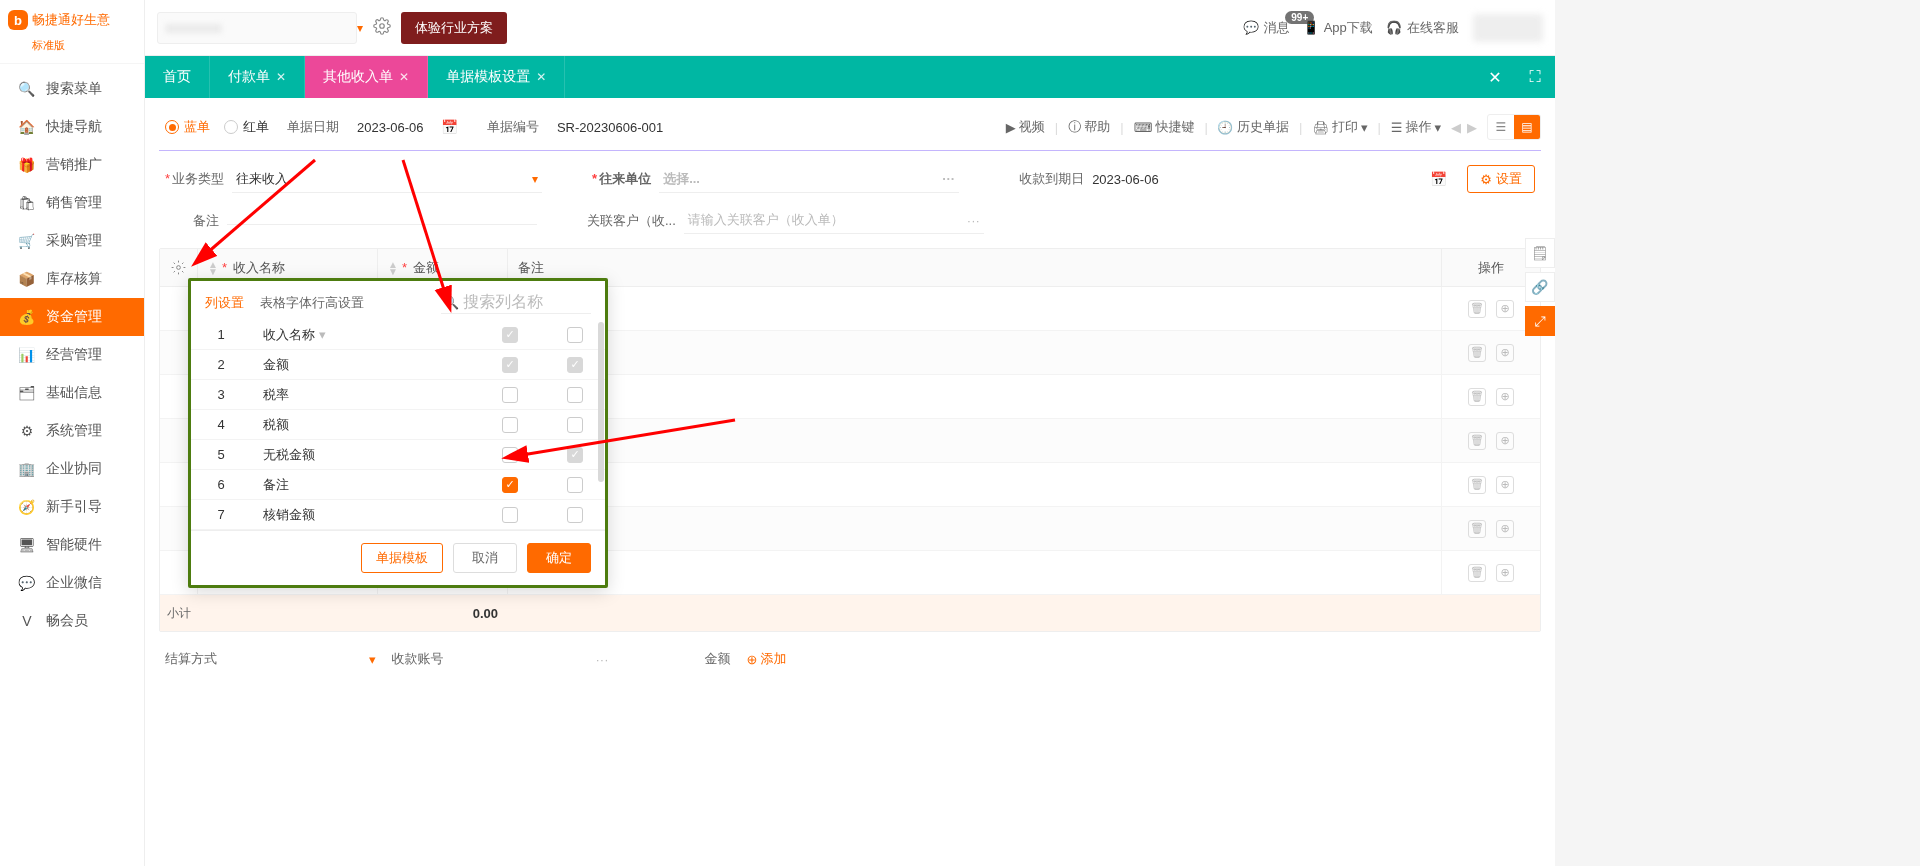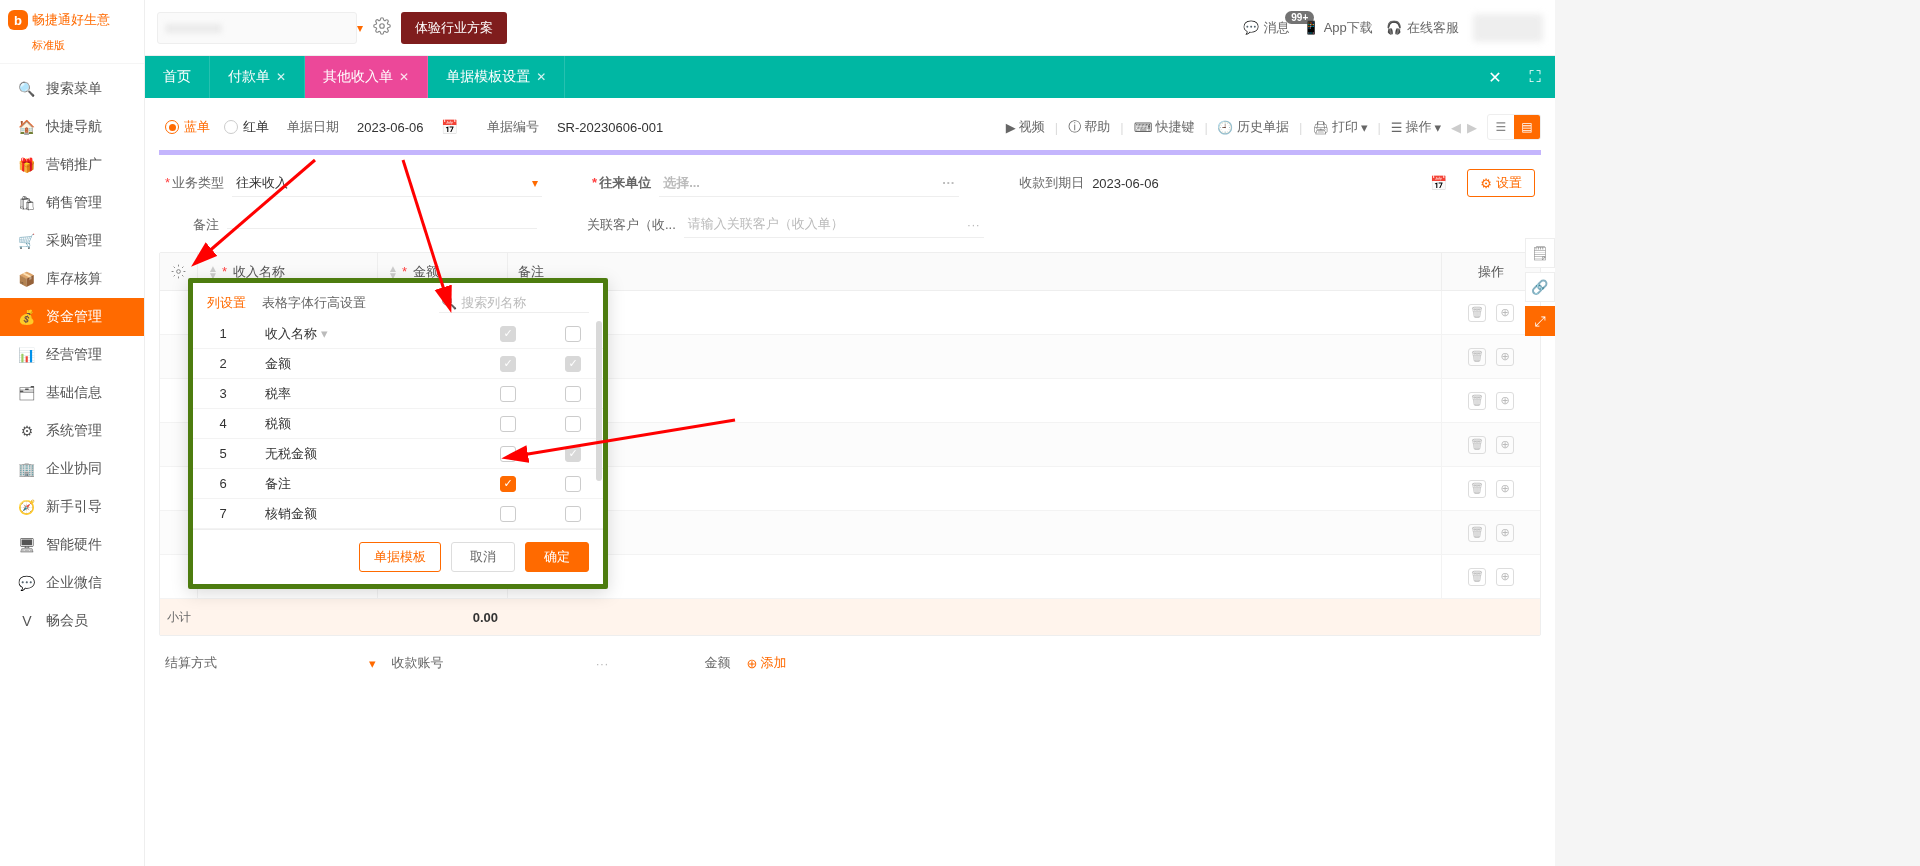--- a/index.html
+++ b/index.html
@@ -35,21 +35,21 @@
 
 .tabs-row{ height:42px; background:#00b7a3; display:flex; align-items:stretch;}
 .tab{ display:flex; align-items:center; gap:6px; padding:0 18px; color:#fff; font-size:14px; border-right:1px solid rgba(255,255,255,0.15); cursor:pointer;}
 .tab.active{ background:#ec4899;}
 .tab .close{ font-size:12px; opacity:.85;}
 .tabs-actions{ margin-left:auto; display:flex; align-items:center;}
 .tabs-actions .icon-btn{ width:40px; height:42px; display:flex; align-items:center; justify-content:center; color:#fff; cursor:pointer; font-size:16px;}
 
 
 .form-wrap{ padding:10px 14px; }
-.form-line1{ display:flex; align-items:center; gap:18px; padding:6px 0 10px 0; border-bottom:5px solid #c4b5fd;}
+.form-line1{ display:flex; align-items:center; gap:18px; padding:6px 0 10px 0; border-bottom:1px solid #c4b5fd;}
 .radio-group{ display:flex; align-items:center; gap:14px; padding-left:6px;}
 .radio{ display:flex; align-items:center; gap:5px; font-size:13px; cursor:pointer;}
 .radio .dot{ width:14px; height:14px; border-radius:50%; border:1.5px solid #ccc; display:inline-flex; align-items:center; justify-content:center;}
 .radio.sel .dot{ border-color:#ff6a00;}
 .radio.sel .dot::after{ content:""; width:7px; height:7px; border-radius:50%; background:#ff6a00;}
 .radio.sel{ color:#ff6a00;}
 .fld-label{ color:#666; font-size:13px;}
 .fld-val{ color:#333; font-size:13px;}
 .cal-icon{ color:#ff6a00; font-size:14px;}
 .action-strip{ margin-left:auto; display:flex; align-items:center; gap:10px; color:#666; font-size:13px;}
@@ -93,26 +93,26 @@
 .gf-rest{ flex:1;}
 
 
 .settle{ display:flex; align-items:center; gap:16px; padding:18px 6px;}
 .settle .sl{ color:#666;}
 .settle .chev{ color:#ff6a00;}
 .settle .more{ color:#bbb;}
 .settle .add{ color:#ff6a00; cursor:pointer; display:flex; align-items:center; gap:3px;}
 
 
-.popup{ position:absolute; left:188px; top:278px; width:420px; background:#fff; border:5px solid #4d7c0f; box-shadow:0 4px 18px rgba(0,0,0,.15); border-radius:2px; z-index:50;}
+.popup{ position:absolute; left:188px; top:278px; width:420px; background:#fff; border:3px solid #4d7c0f; box-shadow:0 4px 18px rgba(0,0,0,.15); border-radius:2px; z-index:50;}
 .pop-tabs{ display:flex; align-items:center; padding:10px 14px 6px 14px; gap:16px;}
 .pop-tab{ font-size:13px; color:#666; cursor:pointer;}
 .pop-tab.active{ color:#ff6a00;}
 .pop-search{ margin-left:auto; display:flex; align-items:center; gap:4px; border-bottom:1px solid #eee; padding:2px 2px; width:150px;}
-.pop-search input{ border:none; outline:none; font-size:13px; width:120px; color:#14532d;}
+.pop-search input{ border:none; outline:none; font-size:16px; width:120px; color:#14532d;}
 .pop-search input::placeholder{ color:#bbb;}
 .pop-table{}
 .pt-head{ display:flex; background:#fafafa; border-top:1px solid #eee; border-bottom:1px solid #eee; height:32px;}
 .pt-h{ display:flex; align-items:center; justify-content:center; color:#666; font-size:12px;}
 .col-ord{ width:60px;}
 .col-name{ flex:1; justify-content:flex-start; padding-left:12px;}
 .col-show{ width:70px;}
 .col-sum{ width:60px;}
 .pt-body{ max-height:210px; overflow-y:auto; position:relative;}
 .pt-row{ display:flex; height:30px; border-bottom:1px solid #f3f3f3; align-items:center;}

